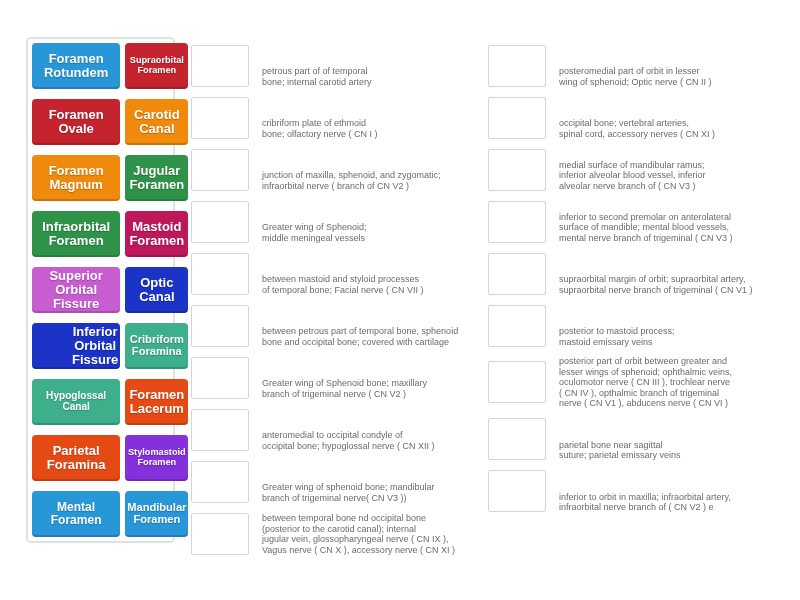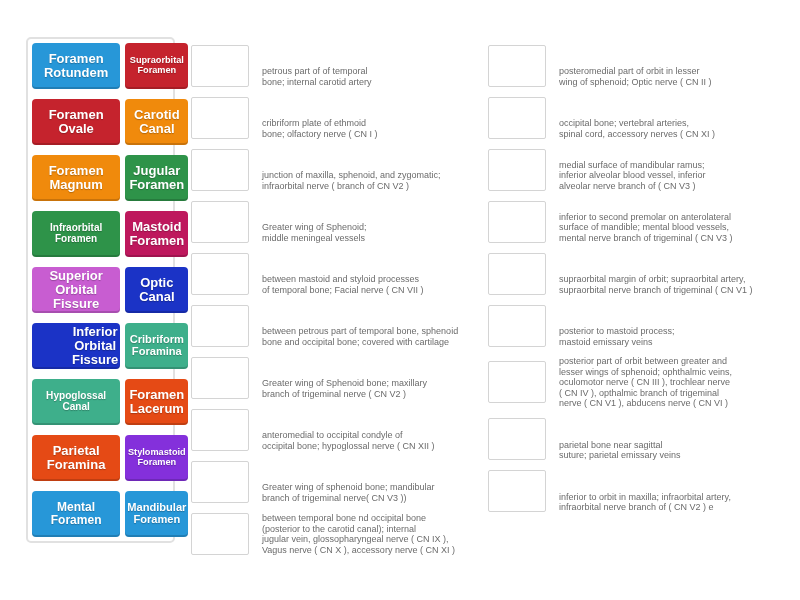--- a/index.html
+++ b/index.html
@@ -69,21 +69,21 @@
 
 <div class="stage">
 
   <div class="tile-panel">
     <div class="tile" style="background-color: rgb(39, 151, 216); font-size: 13px;">Foramen Rotundem</div>
     <div class="tile" style="background-color: rgb(197, 35, 45); font-size: 9.2px;">Supraorbital Foramen</div>
     <div class="tile" style="background-color: rgb(197, 35, 45); font-size: 13px;">Foramen Ovale</div>
     <div class="tile" style="background-color: rgb(240, 138, 12); font-size: 13px;">Carotid Canal</div>
     <div class="tile" style="background-color: rgb(240, 138, 12); font-size: 13px;">Foramen Magnum</div>
     <div class="tile" style="background-color: rgb(46, 147, 73); font-size: 13px;">Jugular Foramen</div>
-    <div class="tile" style="background-color: rgb(46, 147, 73); font-size: 10px;">Infraorbital Foramen</div>
+    <div class="tile" style="background-color: rgb(46, 147, 73); font-size: 13px;">Infraorbital Foramen</div>
     <div class="tile" style="background-color: #be185d; font-size: 13px;">Mastoid Foramen</div>
     <div class="tile" style="background-color: rgb(200, 93, 209); font-size: 13px;">Superior Orbital Fissure</div>
     <div class="tile" style="background-color: rgb(27, 51, 198); font-size: 13px;">Optic Canal</div>
     <div class="tile" style="background-color: rgb(27, 51, 198); font-size: 13px; padding-left: 40px;">Inferior Orbital Fissure</div>
     <div class="tile" style="background-color: rgb(62, 175, 139); font-size: 11.1px;">Cribriform Foramina</div>
     <div class="tile" style="background-color: rgb(62, 175, 139); font-size: 10.1px;">Hypoglossal Canal</div>
     <div class="tile" style="background-color: rgb(229, 74, 21); font-size: 13px;">Foramen Lacerum</div>
     <div class="tile" style="background-color: rgb(229, 74, 21); font-size: 13px;">Parietal Foramina</div>
     <div class="tile" style="background-color: rgb(132, 48, 219); font-size: 9.2px;">Stylomastoid Foramen</div>
     <div class="tile" style="background-color: rgb(39, 151, 216); font-size: 12px;">Mental Foramen</div>

